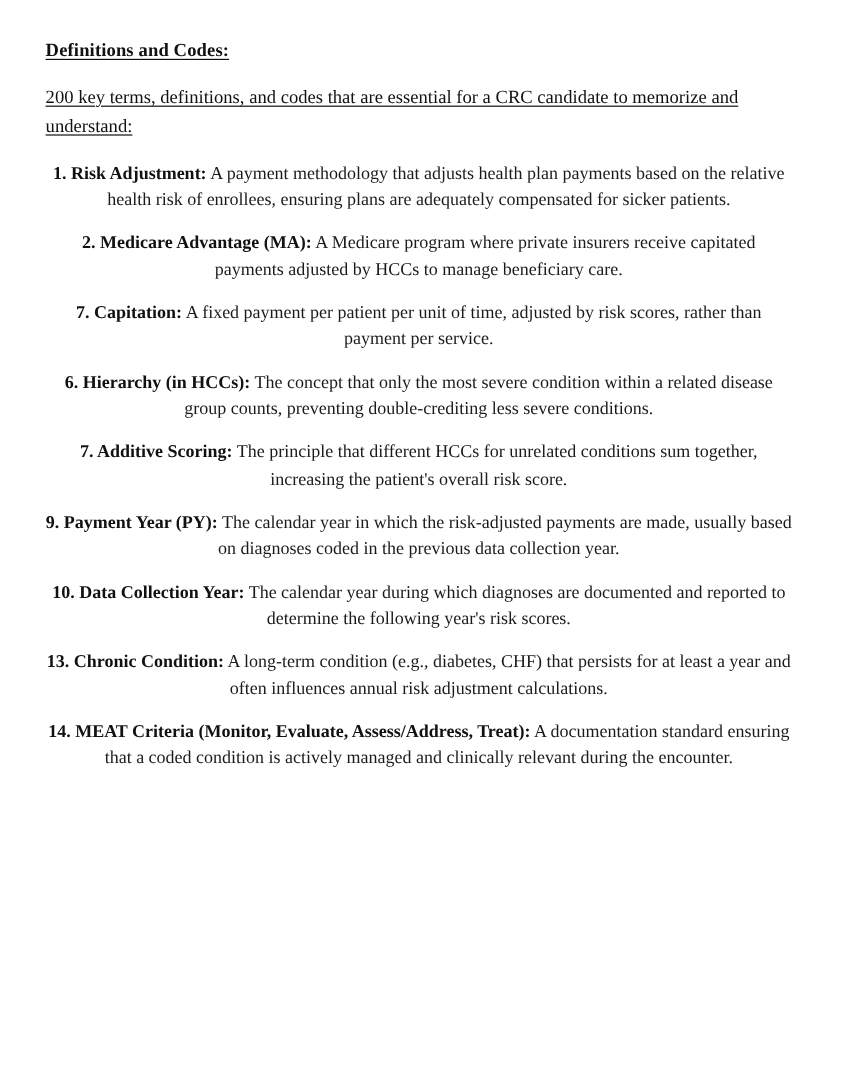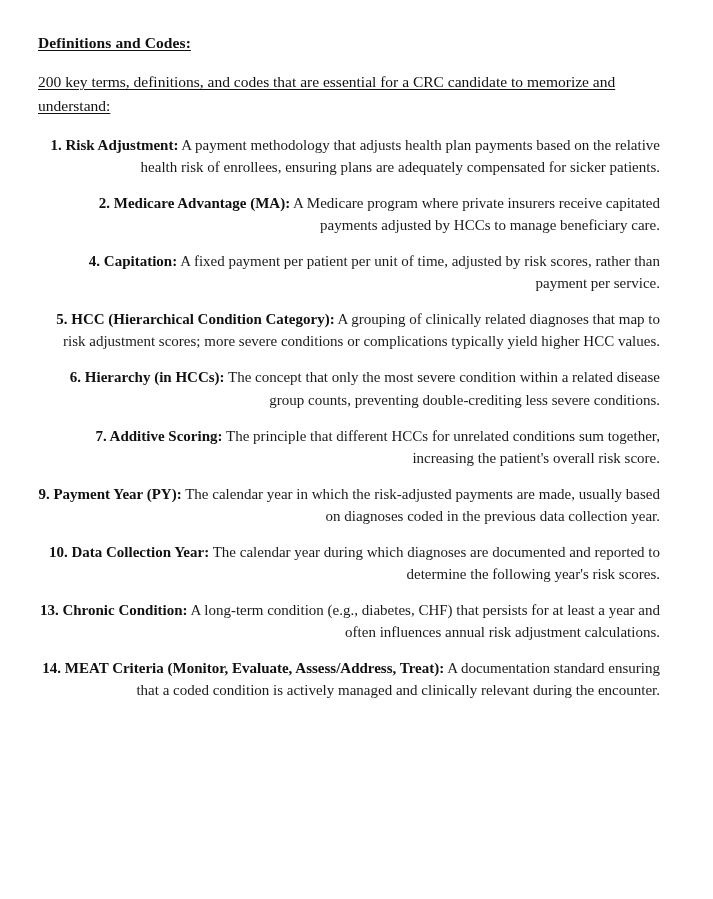--- a/index.html
+++ b/index.html
@@ -54,21 +54,21 @@
   .entries {
     margin: 0;
     padding: 0;
     list-style: none;
   }
   .entry {
     font-size: 15px;
     line-height: 1.47;
     margin: 0 0 14px 0;
     color: #1a1a1a;
-    text-align: right;
+    text-align: center;
     max-width: 622px;
   }
   .entry:last-child {
     margin-bottom: 0;
   }
   .entry-term {
     font-weight: bold;
     color: #111111;
   }
   .entry-def {
@@ -83,24 +83,23 @@
   <h1 class="doc-heading"><span class="u">Definitions and Codes:</span></h1>
 
   <h2 class="doc-subheading"><span class="u">200 key terms, definitions, and codes that are essential for a CRC candidate to memorize and understand:</span></h2>
 
   <div class="entries">
 
     <p class="entry"><span class="entry-term">1. Risk Adjustment:</span><span class="entry-def"> A payment methodology that adjusts health plan payments based on the relative health risk of enrollees, ensuring plans are adequately compensated for sicker patients.</span></p>
 
     <p class="entry"><span class="entry-term">2. Medicare Advantage (MA):</span><span class="entry-def"> A Medicare program where private insurers receive capitated payments adjusted by HCCs to manage beneficiary care.</span></p>
 
-    <p class="entry"><span class="entry-term">4. Capitation:</span><span class="entry-def"> A fixed payment per patient per unit of time, adjusted by risk scores, rather than payment per service.</span></p>
+    <p class="entry"><span class="entry-term">7. Capitation:</span><span class="entry-def"> A fixed payment per patient per unit of time, adjusted by risk scores, rather than payment per service.</span></p>
 
 
-    <p class="entry"><span class="entry-term">5. HCC (Hierarchical Condition Category):</span><span class="entry-def"> A grouping of clinically related diagnoses that map to risk adjustment scores; more severe conditions or complications typically yield higher HCC values.</span></p>
 
     <p class="entry"><span class="entry-term">6. Hierarchy (in HCCs):</span><span class="entry-def"> The concept that only the most severe condition within a related disease group counts, preventing double-crediting less severe conditions.</span></p>
 
     <p class="entry"><span class="entry-term">7. Additive Scoring:</span><span class="entry-def"> The principle that different HCCs for unrelated conditions sum together, increasing the patient's overall risk score.</span></p>
 
 
     <p class="entry"><span class="entry-term">9. Payment Year (PY):</span><span class="entry-def"> The calendar year in which the risk-adjusted payments are made, usually based on diagnoses coded in the previous data collection year.</span></p>
 
     <p class="entry"><span class="entry-term">10. Data Collection Year:</span><span class="entry-def"> The calendar year during which diagnoses are documented and reported to determine the following year's risk scores.</span></p>
 

